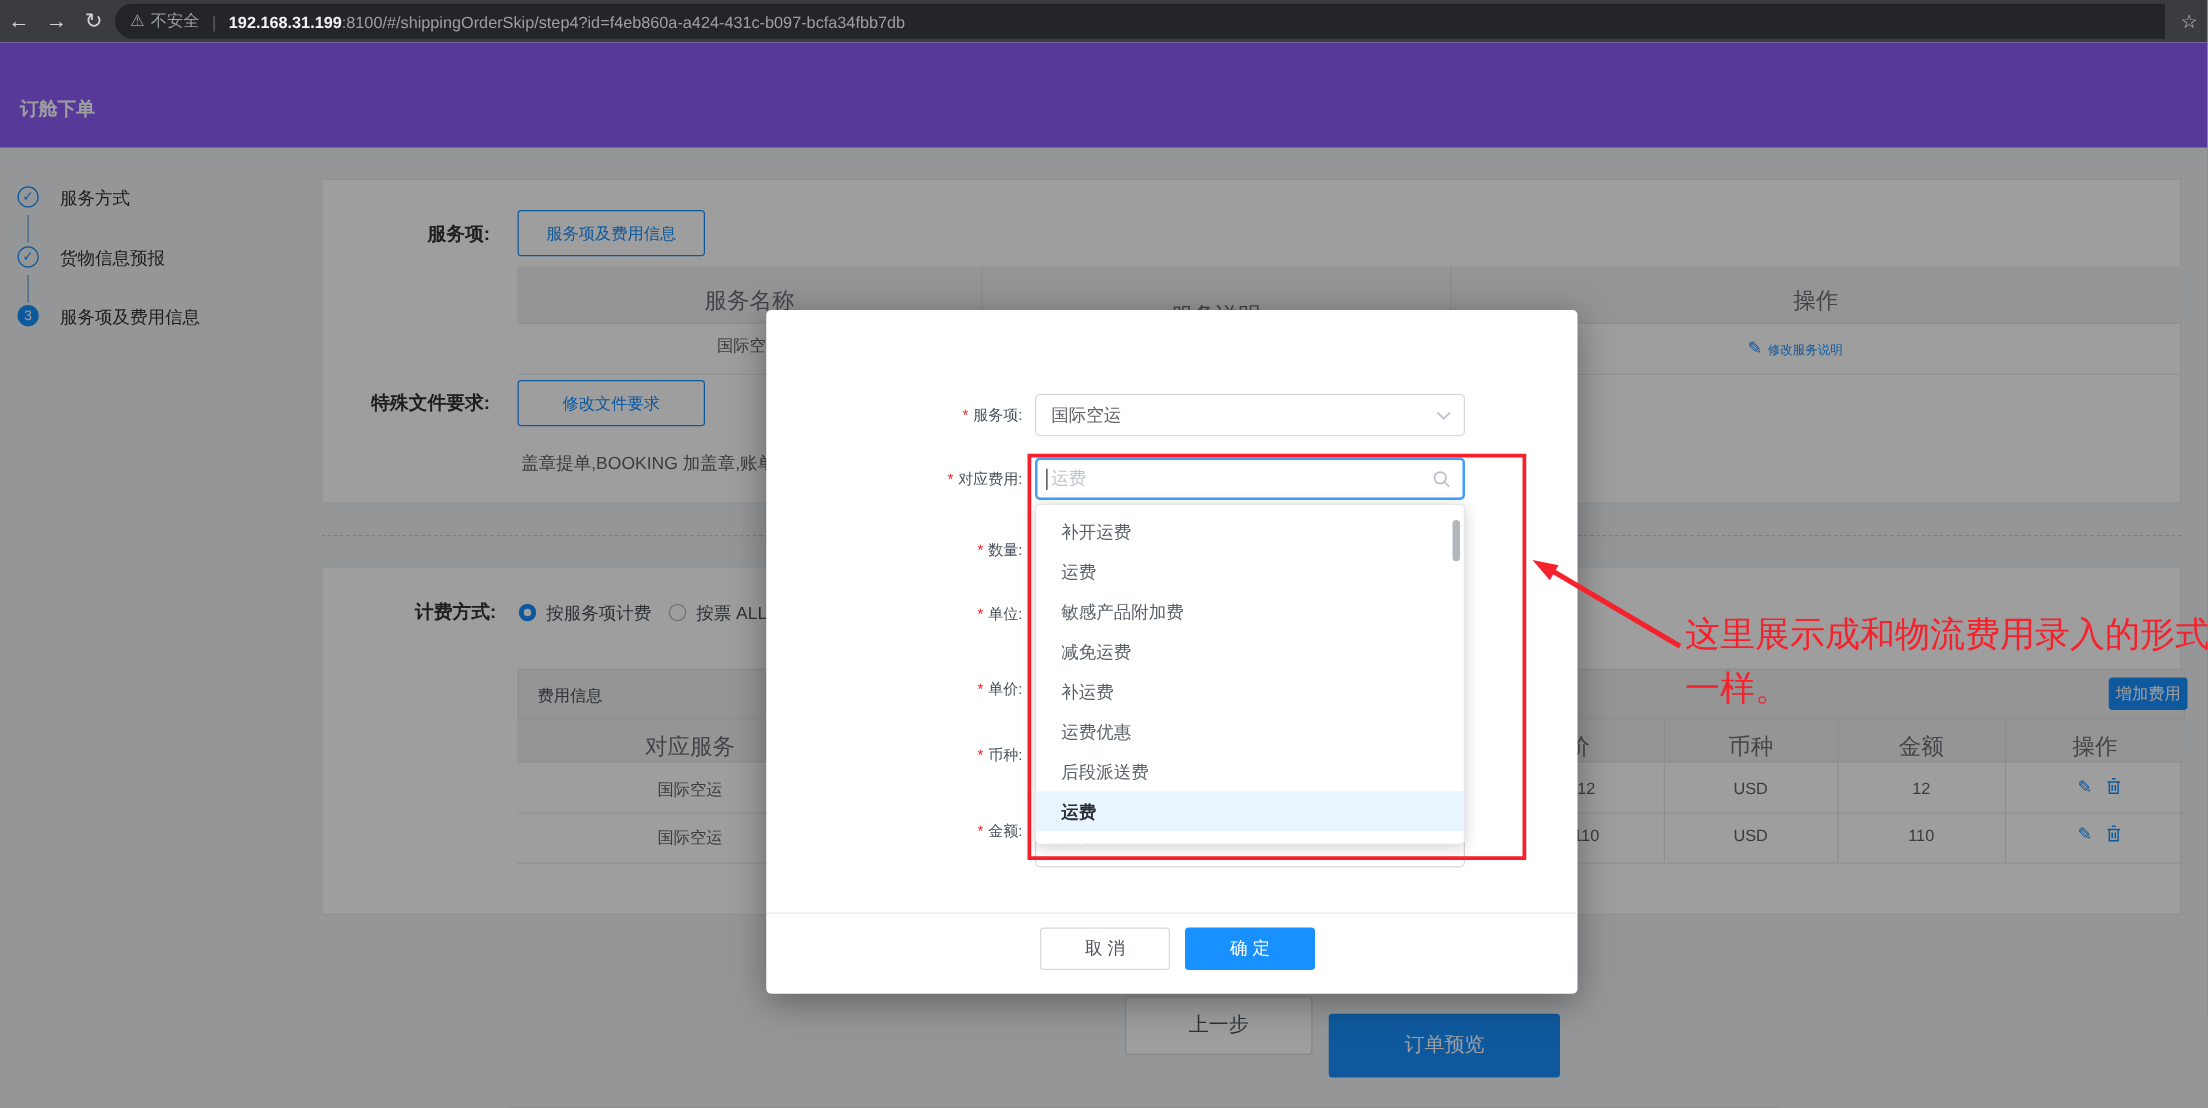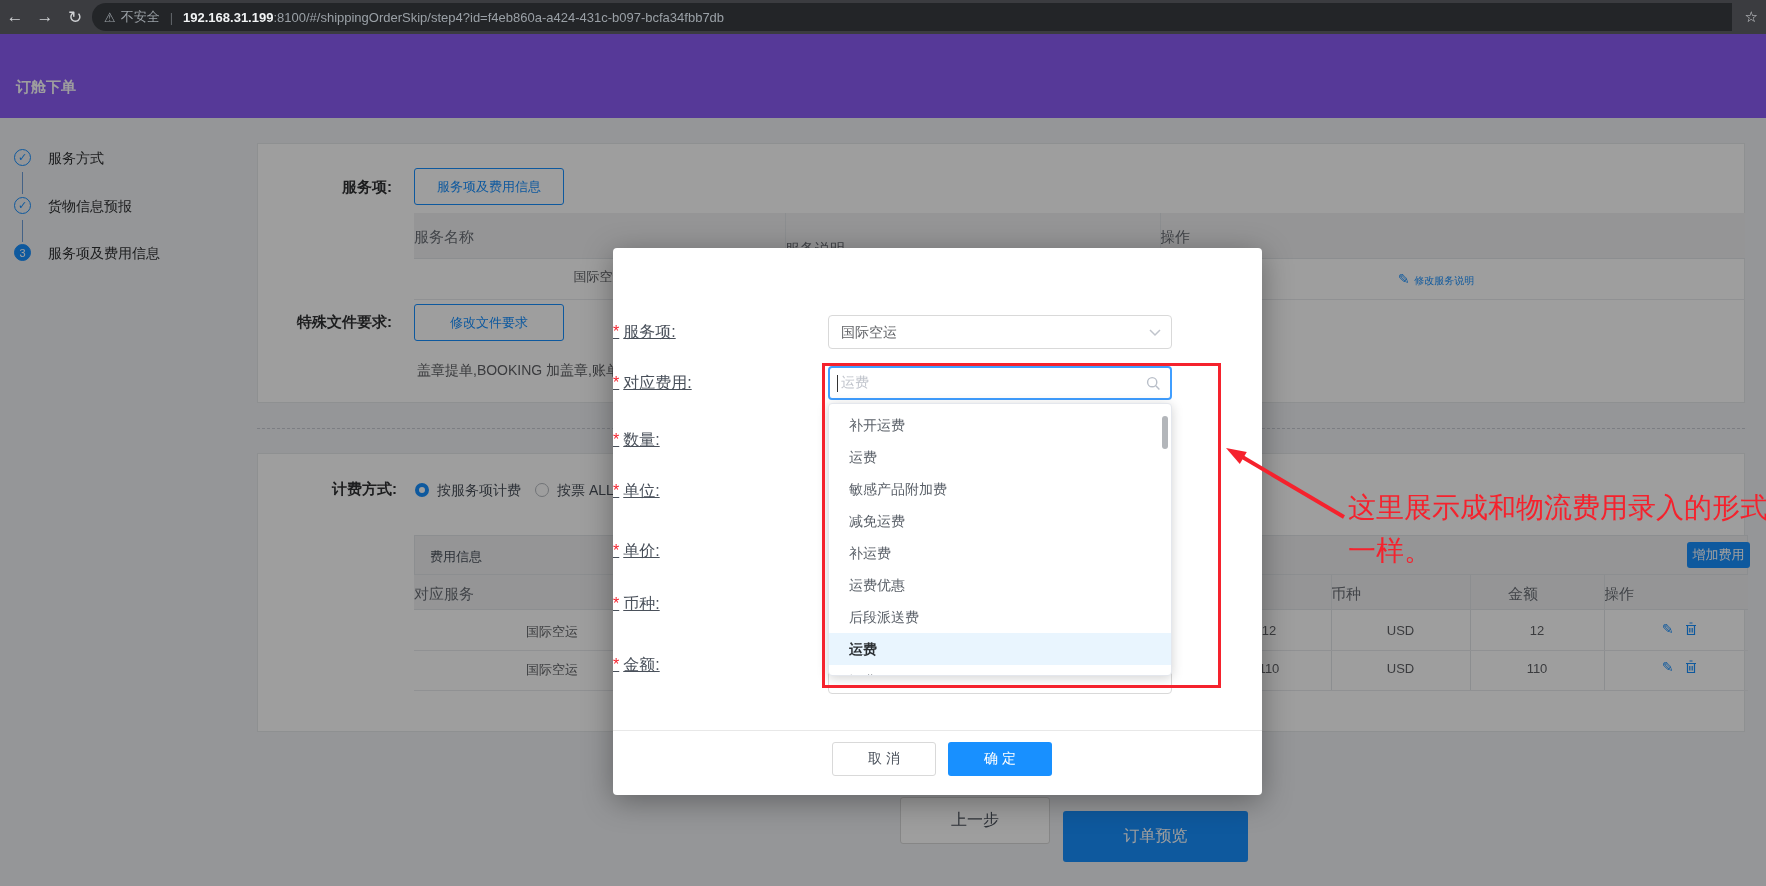--- a/index.html
+++ b/index.html
@@ -31,21 +31,21 @@
   .step-circle.active { background:#1890ff; color:#fff; border-color:#1890ff; }
   .step-label { position:absolute; font-size:14px; color:#303133; }
   .step-line { position:absolute; left:22px; width:1px; height:22px; background:#6f9fd8; }
 
   
   .card { position:absolute; background:#fff; border:1px solid #e6e8eb; }
   .fieldname { position:absolute; font-size:15px; font-weight:bold; color:#303133; text-align:right; }
   .btn-outline { position:absolute; background:#fff; border:1px solid #1890ff; color:#1890ff;
                  border-radius:3px; font-size:13px; display:flex; align-items:center; justify-content:center; cursor:pointer; }
   .thead { position:absolute; background:#f0f1f3; border-bottom:1px solid #e3e5e8; }
-  .th { position:absolute; font-size:15px; color:#6b6f76; }
+  .th { position:absolute; font-size:18px; color:#6b6f76; text-align:center; }
   .td { position:absolute; font-size:13px; color:#606266; text-align:center; }
   .vline { position:absolute; width:1px; background:#e3e5e8; }
   .rowline { position:absolute; height:1px; background:#e8eaed; }
   .link-blue { color:#1890ff; font-size:10px; cursor:pointer; }
   .dashed-div { position:absolute; border-top:1px dashed #c9ccd4; }
   .radio { position:absolute; width:14px; height:14px; border-radius:50%; background:#fff; border:1px solid #b6babf; }
   .radio.sel { border:4px solid #1890ff; }
   .radio-label { position:absolute; font-size:14px; color:#49505a; }
   .band { position:absolute; background:#f0f1f3; border:1px solid #e3e5e8; }
   .btn-primary { position:absolute; background:#1890ff; color:#fff; border-radius:3px;
@@ -54,21 +54,21 @@
 
   
   .overlay { position:absolute; left:0; top:34px; width:1766px; height:852px; background:rgba(0,0,0,0.38); z-index:10; }
 
   
   .modal { position:absolute; left:613px; top:248px; width:649px; height:547px; background:#fff;
            border-radius:4px; box-shadow:0 6px 30px rgba(0,0,0,0.35); z-index:20; }
   .modal-header { position:absolute; left:0; top:0; width:100%; height:45px; border-bottom:1px solid #e8e8e8; }
   .modal-title { position:absolute; left:28px; top:13px; font-size:16px; color:#303133; }
   .modal-close { position:absolute; right:26px; top:11px; font-size:17px; color:#1890ff; cursor:pointer; }
-  .m-label { position:absolute; width:205px; font-size:16px; color:#4a515b; line-height:34px;text-decoration:underline; }
+  .m-label { position:absolute; width:205px; text-align:right; font-size:12px; color:#4a515b; line-height:34px; }
   .star { color:#f5222d; margin-right:4px; }
   .m-select { position:absolute; left:215px; width:344px; height:34px; border:1px solid #d9d9d9; border-radius:4px;
               font-size:14px; color:#606266; line-height:32px; padding-left:12px; background:#fff; cursor:pointer; }
   .m-input { position:absolute; left:215px; width:344px; height:34px; border:2px solid #409eff; border-radius:4px;
              background:#fff; }
   .caret { position:absolute; left:7px; top:7px; width:1px; height:17px; background:#333; }
   .placeholder { position:absolute; left:11px; top:6px; font-size:14px; color:#c0c4cc; }
   .dropdown { position:absolute; left:215px; top:155px; width:344px; height:273px; background:#fff;
               border:1px solid #e4e7ed; border-radius:4px; box-shadow:0 2px 12px rgba(0,0,0,0.18);
               padding-top:5px; overflow:hidden; z-index:5; }
@@ -159,21 +159,21 @@
   <div class="radio-label clip" style="left:557px; top:482px; width:56px;">按票 ALL</div>
 
   <div class="band" style="left:414px; top:535px; width:1334px; height:40px;"></div>
   <div class="td" style="left:430px; top:548px; width:100px; text-align:left; color:#4a515b;">费用信息</div>
   <div class="btn-primary" style="left:1687px; top:542px; width:63px; height:26px; font-size:13px;">增加费用</div>
 
   <div class="thead" style="left:414px; top:575px; width:1334px; height:35px;"></div>
   <div class="th" style="left:414px; top:585px; width:276px;">对应服务</div>
   <div class="th" style="left:1177px; top:585px; width:154px;">单价</div>
   <div class="th" style="left:1331px; top:585px; width:139px;">币种</div>
-  <div class="th" style="left:1508px; top:585px; width:134px;">金额</div>
+  <div class="th" style="left:1470px; top:585px; width:134px;">金额</div>
   <div class="th" style="left:1604px; top:585px; width:144px;">操作</div>
   <div class="vline" style="left:1331px; top:575px; height:115px;"></div>
   <div class="vline" style="left:1470px; top:575px; height:115px;"></div>
   <div class="vline" style="left:1604px; top:575px; height:115px;"></div>
 
   <div class="td" style="left:414px; top:623px; width:276px;">国际空运</div>
   <div class="td" style="left:1177px; top:623px; width:154px; padding-left:30px;">12</div>
   <div class="td" style="left:1331px; top:623px; width:139px;">USD</div>
   <div class="td" style="left:1470px; top:623px; width:134px;">12</div>
   <div style="position:absolute; left:1662px; top:621px; width:46px; display:flex; gap:10px;">

